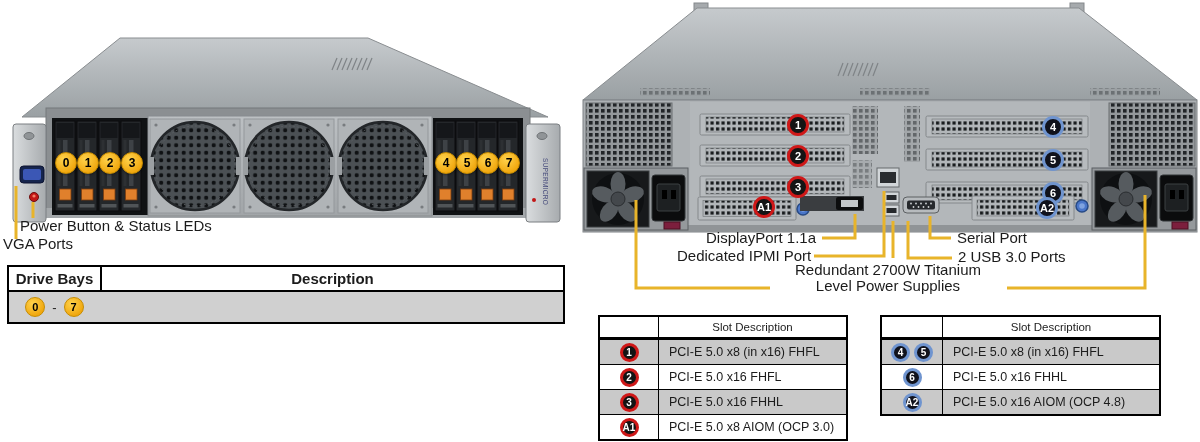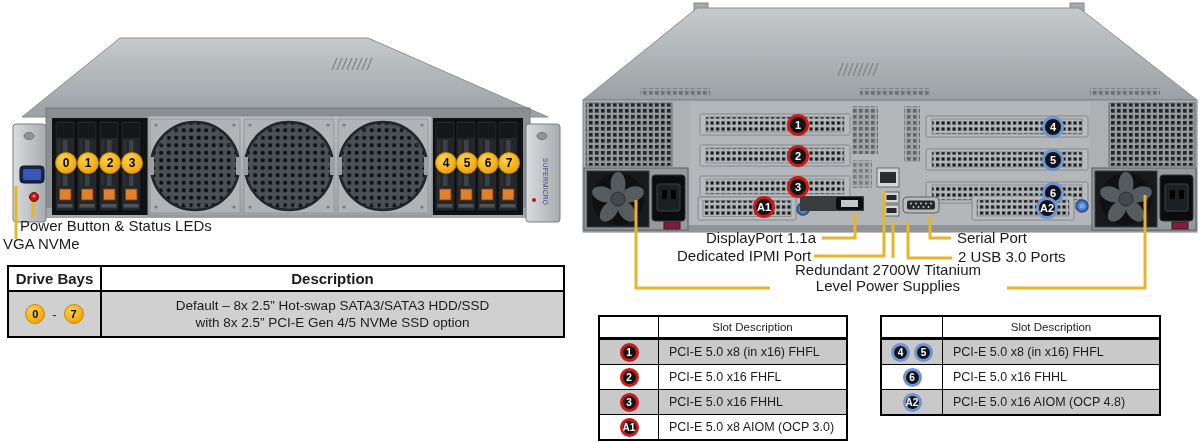--- a/index.html
+++ b/index.html
@@ -276,21 +276,21 @@
   <div class="cbadge b-red" style="left:787px;top:114px">1</div>
   <div class="cbadge b-red" style="left:787px;top:145px">2</div>
   <div class="cbadge b-red" style="left:787px;top:176px">3</div>
   <div class="cbadge b-blue" style="left:1042px;top:116px">4</div>
   <div class="cbadge b-blue" style="left:1042px;top:149px">5</div>
   <div class="cbadge b-blue" style="left:1042px;top:182px">6</div>
   <div class="cbadge b-red" style="left:753px;top:196px">A1</div>
   <div class="cbadge b-blue" style="left:1036px;top:197px">A2</div>
 
   <div class="lbl" style="left:20px;top:218px">Power Button &amp; Status LEDs</div>
-  <div class="lbl" style="left:3px;top:236px">VGA NVMe</div>
+  <div class="lbl" style="left:3px;top:236px">VGA Ports</div>
   <div class="lbl" style="left:706px;top:230px">DisplayPort 1.1a</div>
   <div class="lbl" style="left:677px;top:248px">Dedicated IPMI Port</div>
   <div class="lbl" style="left:957px;top:230px">Serial Port</div>
   <div class="lbl" style="left:958px;top:249px">2 USB 3.0 Ports</div>
   <div class="psu-lbl">
     <div>Redundant 2700W Titanium</div>
     <div>Level Power Supplies</div>
   </div>
 
   <div class="drive-table">
@@ -299,26 +299,20 @@
       <div class="dt-cell c2">Description</div>
     </div>
     <div class="dt-row dt-body">
       <div class="dt-cell">
         <div class="dt-range">
           <span class="tbadge t-yellow">0</span>
           <span>-</span>
           <span class="tbadge t-yellow">7</span>
         </div>
       </div>
-      <div class="dt-cell c2">
-        <div class="dt-desc">
-          <div>Default – 8x 2.5” Hot-swap SATA3/SATA3 HDD/SSD</div>
-          <div>with 8x 2.5” PCI-E Gen 4/5 NVMe SSD option</div>
-        </div>
-      </div>
     </div>
   </div>
 
   <div class="slot-table st-left">
     <div class="st-row st-head">
       <div class="st-c1"></div>
       <div class="st-c2">Slot Description</div>
     </div>
     <div class="st-row row-gray">
       <div class="st-c1">

